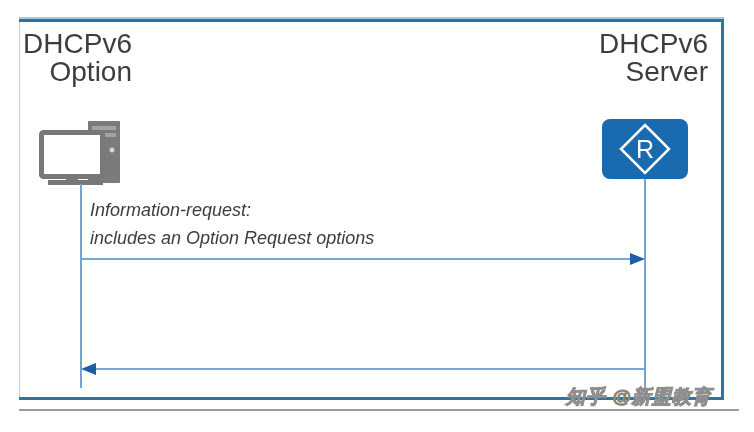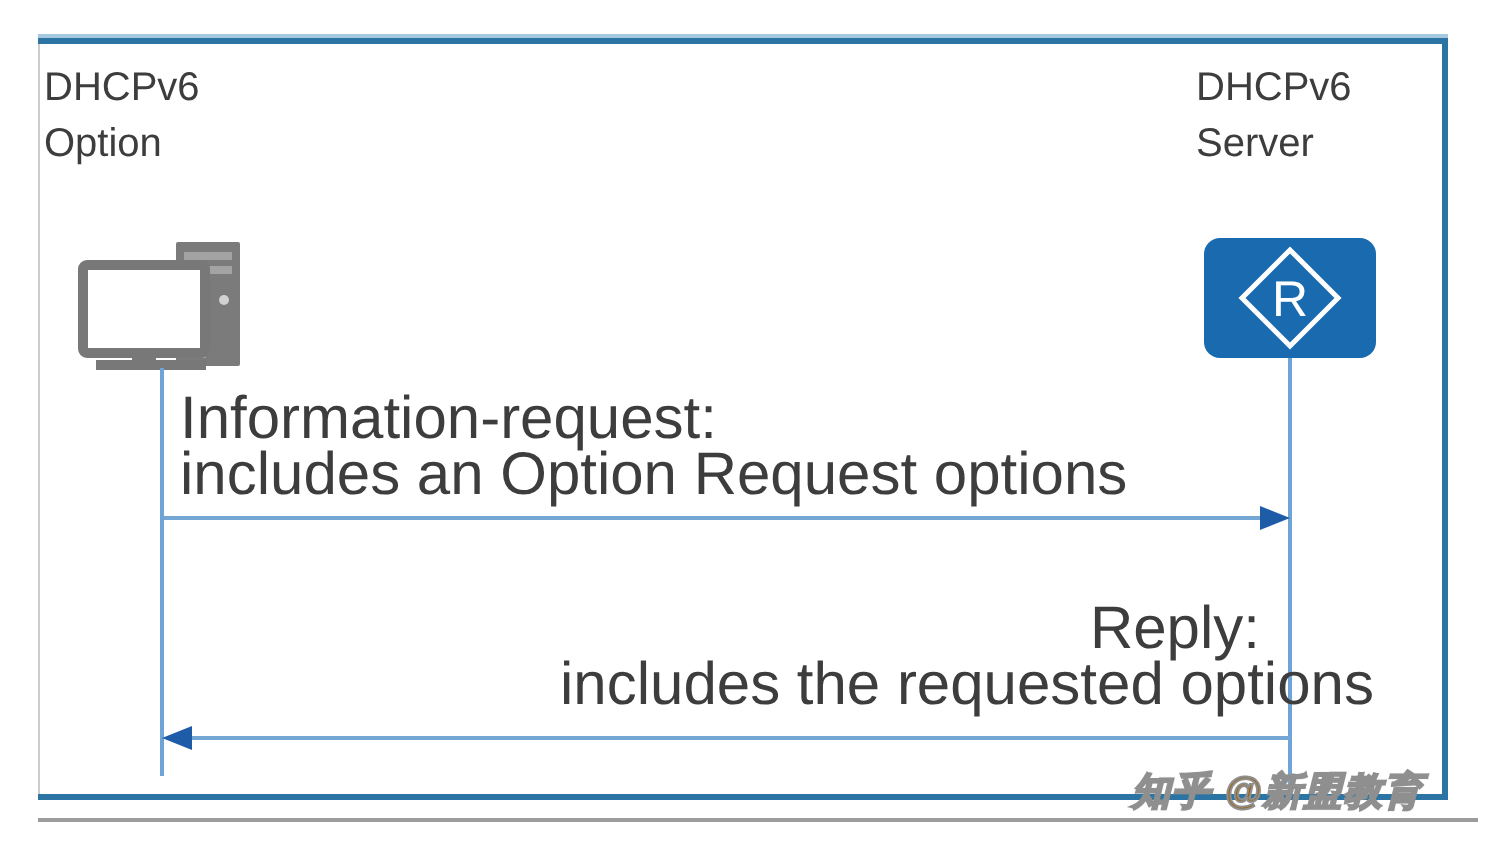--- a/index.html
+++ b/index.html
@@ -18,21 +18,21 @@
   .frame-top {
     left: 19px; top: 17px; width: 705px; height: 5px;
     background: linear-gradient(to bottom, #a5c9de 0 40%, #2b74a3 40% 100%);
   }
   .frame-right  { left: 721px; top: 19px; width: 3px;  height: 381px; background: #2b74a3; }
   .frame-left   { left: 19px;  top: 22px; width: 1px;  height: 375px; background: #cccccc; }
   .frame-bottom { left: 19px;  top: 397px; width: 705px; height: 3px; background: #2b74a3; }
   .gray-underline { left: 19px; top: 409px; width: 720px; height: 2px; background: #9c9c9c; }
 
   
-  .actor-title { top: 30px; width: 110px; text-align: left; font-size: 20px; line-height: 28px; }
+  .actor-title { top: 30px; width: 110px; text-align: right; font-size: 28px; line-height: 28px; }
   .actor-title.client { left: 22px; }
   .actor-title.server { left: 598px; }
 
   
   .client-icon { left: 38px; top: 121px; width: 82px; height: 64px; }
   .server-icon { left: 602px; top: 119px; width: 86px; height: 62px; }
 
   
   .lifeline { width: 2px; background: #6ea5d6; }
   .lifeline.client { left: 80px;  top: 184px; height: 204px; }
@@ -48,21 +48,21 @@
     border-top: 6px solid transparent; border-bottom: 6px solid transparent;
     border-left: 15px solid #1f5ca8;
   }
   .arrowhead.left {
     left: 81px; top: 363px;
     border-top: 6px solid transparent; border-bottom: 6px solid transparent;
     border-right: 15px solid #1f5ca8;
   }
 
   
-  .msg-label { font-size: 30px; line-height: 28px; white-space: nowrap; }
+  .msg-label { font-size: 18px; line-height: 28px; white-space: nowrap; font-style: italic; }
   .msg1-label { left: 90px; top: 196px; text-align: left; }
   .msg2-label { left: 280px; top: 301px; width: 350px; text-align: right; }
 
   
   .watermark {
     left: 566px; top: 383px;
     font-size: 19px; line-height: 28px; font-weight: bold;
     letter-spacing: 1px;
     color: #a16207;
     -webkit-text-stroke: 1px #8f8f8f;
@@ -117,22 +117,18 @@
   <div class="abs lifeline client"></div>
   <div class="abs lifeline server"></div>
 
   <div class="abs msg-label msg1-label">
     <div>Information-request:</div>
     <div>includes an Option Request options</div>
   </div>
   <div class="abs msg-line msg1-line"></div>
   <div class="abs arrowhead right"></div>
 
-  <div class="abs msg-label msg2-label">
-    <div>Reply:</div>
-    <div>includes the requested options</div>
-  </div>
   <div class="abs msg-line msg2-line"></div>
   <div class="abs arrowhead left"></div>
 
   <div class="abs watermark">知乎 @新盟教育</div>
 
 </div>
 
 </body></html>

